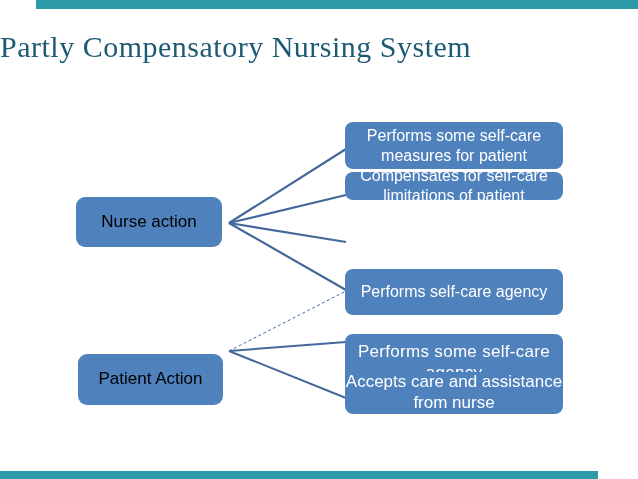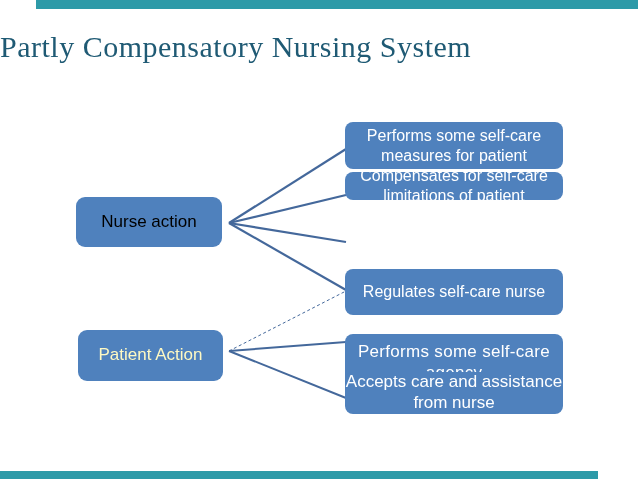--- a/index.html
+++ b/index.html
@@ -72,35 +72,35 @@
     <line x1="229" y1="223" x2="346" y2="290" stroke-width="2.2" style="stroke: rgb(68, 104, 155);"></line>
     <line x1="229" y1="351" x2="346" y2="291" stroke-width="1" stroke-dasharray="3,2.5" style="stroke: rgb(68, 104, 155);"></line>
     <line x1="229" y1="351" x2="346" y2="342" stroke-width="2" style="stroke: rgb(68, 104, 155);"></line>
     <line x1="229" y1="351" x2="346" y2="398" stroke-width="2" style="stroke: rgb(68, 104, 155);"></line>
   </svg>
 
   <div class="node source-node node-nurse" style="background-color: rgb(79, 129, 189); color: #000000;">
     <span>Nurse action</span>
   </div>
 
-  <div class="node source-node node-patient" style="background-color: rgb(79, 129, 189); color: #fef9c3;">
+  <div class="node source-node node-patient" style="background-color: rgb(79, 129, 189); color: #000000; margin-top: 24px;">
     <span>Patient Action</span>
   </div>
 
   <div class="node target-node node-t0" style="background-color: rgb(79, 129, 189); color: rgb(255, 255, 255);">
     <span>Performs some self-care measures for patient</span>
   </div>
 
   <div class="node target-node node-t1" style="background-color: rgb(79, 129, 189); color: rgb(255, 255, 255);">
     <span>Compensates for self-care limitations of patient</span>
   </div>
 
 
   <div class="node target-node node-t3" style="background-color: rgb(79, 129, 189); color: rgb(255, 255, 255);">
-    <span>Regulates self-care nurse</span>
+    <span>Performs self-care agency</span>
   </div>
 
   <div class="node target-node node-t4" style="background-color: rgb(79, 129, 189); color: rgb(255, 255, 255);">
     <span>Performs some self-care agency</span>
   </div>
 
   <div class="node target-node node-t5" style="background-color: rgb(79, 129, 189); color: rgb(255, 255, 255);">
     <span>Accepts care and assistance from nurse</span>
   </div>
 

